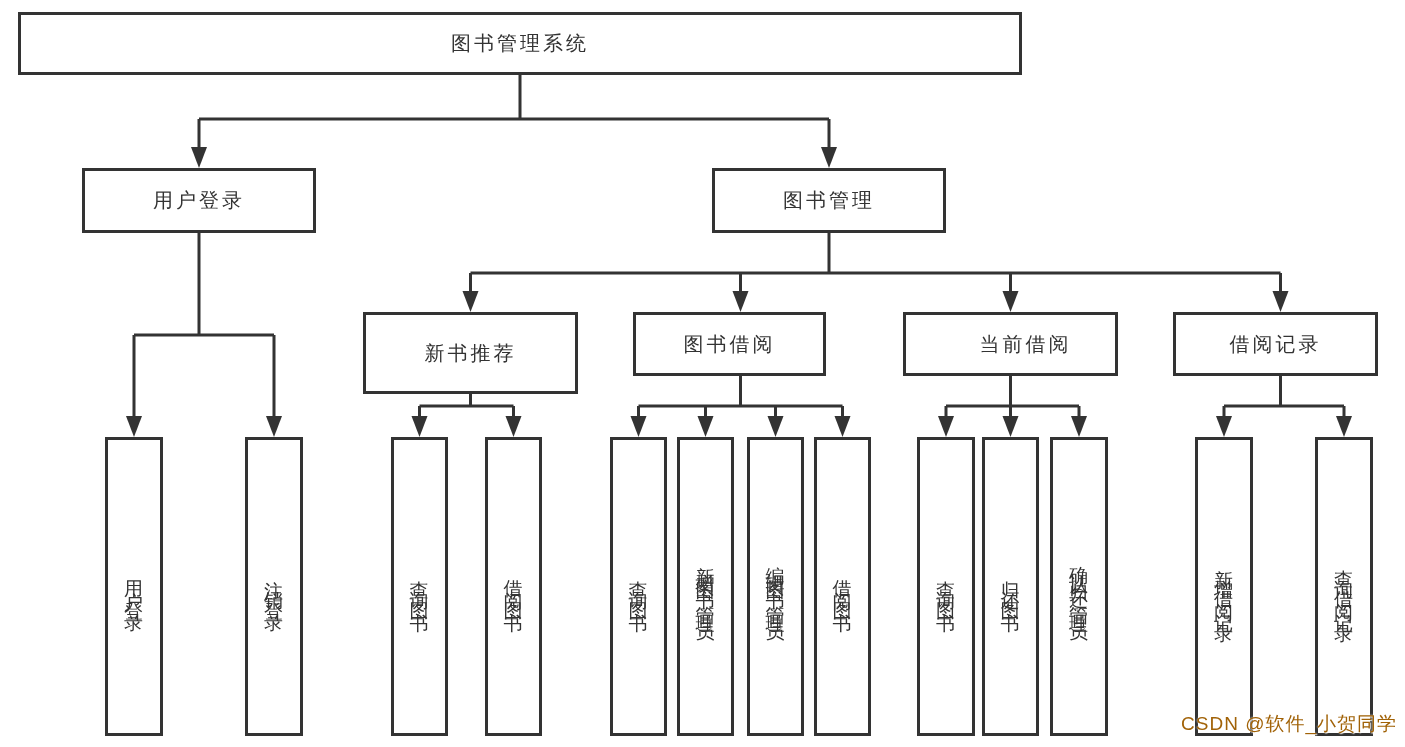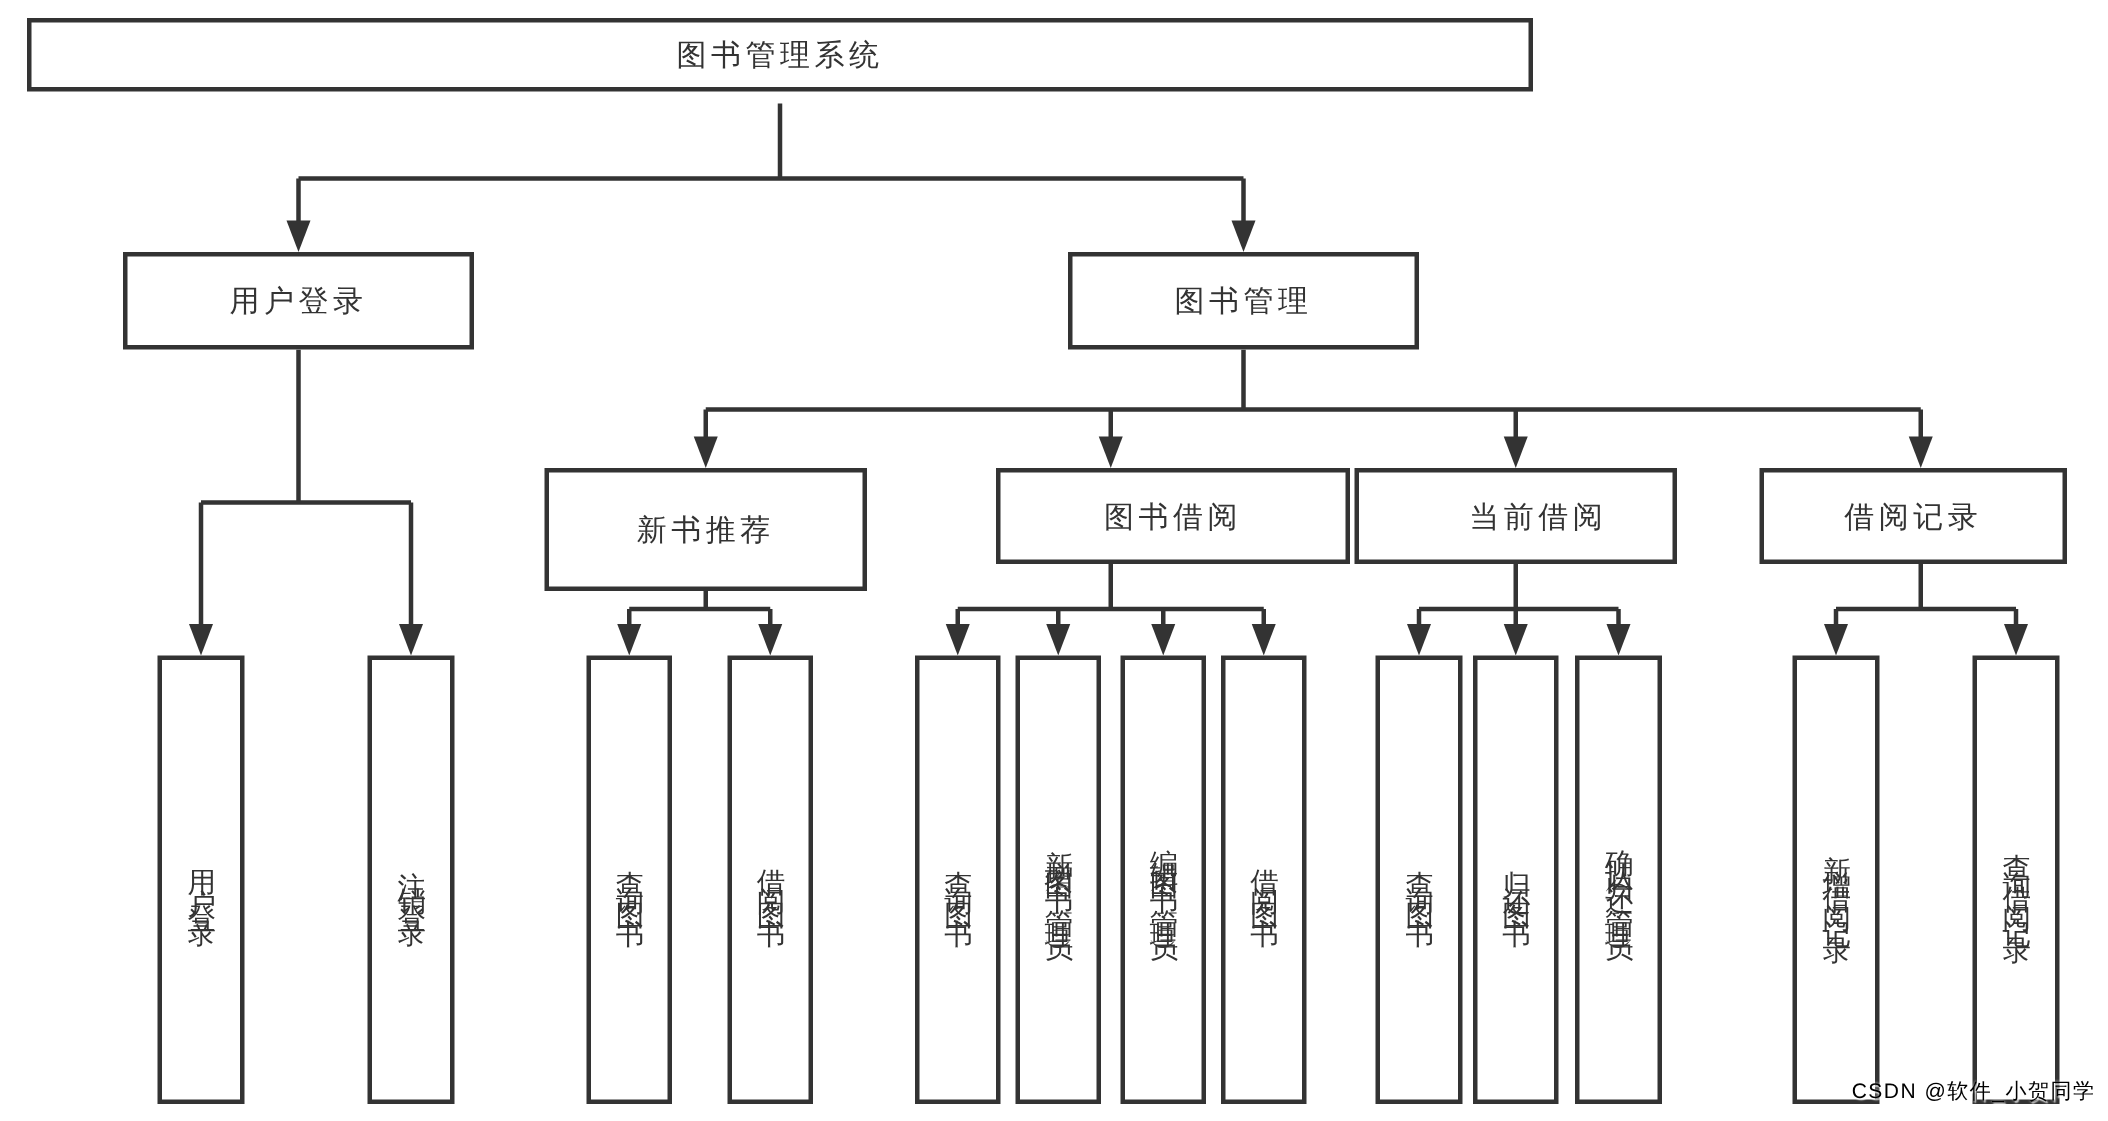--- a/index.html
+++ b/index.html
@@ -41,23 +41,23 @@
     left: 0; top: 0;
     width: 1405px; height: 747px;
     pointer-events: none;
   }
   svg.connectors path { stroke: #333333; stroke-width: 3; fill: none; }
   svg.connectors polygon { fill: #333333; stroke: none; }
   .watermark {
     position: absolute;
     right: 8px;
     bottom: 10px;
-    font-size: 14px;
+    font-size: 19px;
     letter-spacing: 1px;
-    color: #000000;
+    color: #a16207;
     text-shadow: 0 0 2px #ffffff, 1px 1px 1px rgba(255,255,255,0.85);
     white-space: nowrap;
     z-index: 5;
   }
 </style>
 </head>
 <body>
 
 <div class="canvas">
 
@@ -104,35 +104,35 @@
       <polygon points="1071,416 1087,416 1079,437"></polygon>
     </g>
 
     <g>
       <path d="M1280.5 376 V406 M1224 406 H1344 M1224 406 V419 M1344 406 V419"></path>
       <polygon points="1216,416 1232,416 1224,437"></polygon>
       <polygon points="1336,416 1352,416 1344,437"></polygon>
     </g>
   </svg>
 
-  <div class="box" style="left:18px; top:12px; width:1004px; height:49px;">
+  <div class="box" style="left:18px; top:12px; width:1004px; height:63px;">
     <span class="h-label">图书管理系统</span>
   </div>
 
   <div class="box" style="left:82px; top:168px; width:234px; height:65px;">
     <span class="h-label">用户登录</span>
   </div>
   <div class="box" style="left:712px; top:168px; width:234px; height:65px;text-align:right;">
     <span class="h-label">图书管理</span>
   </div>
 
   <div class="box" style="left:363px; top:312px; width:215px; height:82px;">
     <span class="h-label">新书推荐</span>
   </div>
-  <div class="box" style="left:664px; top:312px; width:236px; height:64px;">
+  <div class="box" style="left:633px; top:312px; width:193px; height:64px;">
     <span class="h-label">图书借阅</span>
   </div>
   <div class="box" style="left:903px; top:312px; width:215px; height:64px;padding-left:30px;">
     <span class="h-label">当前借阅</span>
   </div>
   <div class="box" style="left:1173px; top:312px; width:205px; height:64px;">
     <span class="h-label">借阅记录</span>
   </div>
 
   <div class="box" style="left:105px; top:437px; width:58px; height:299px;">

